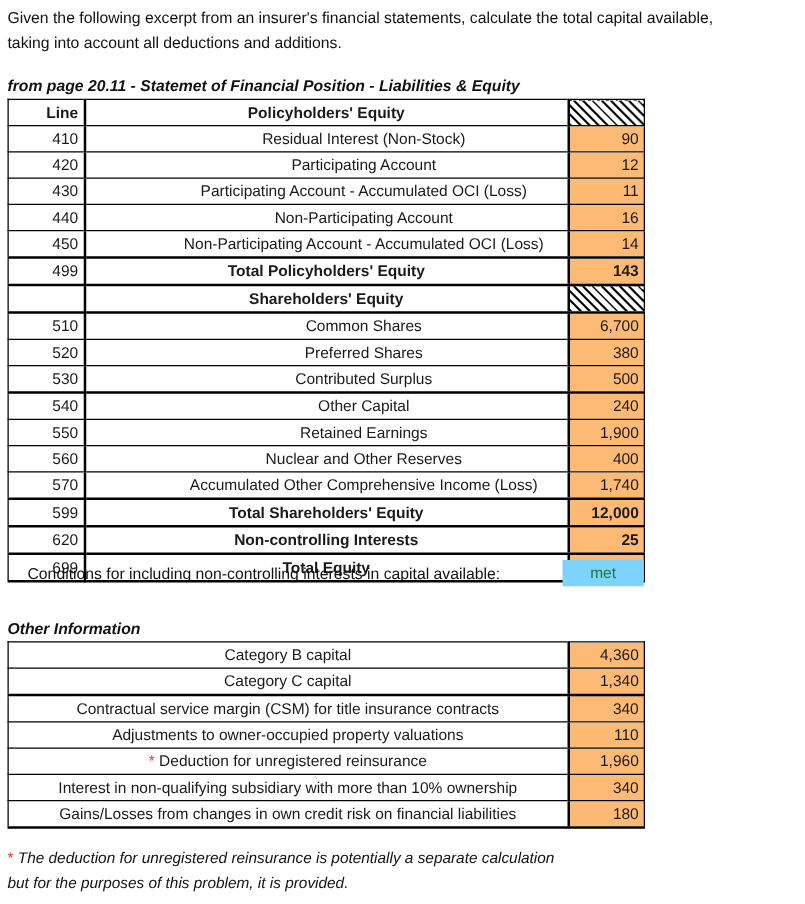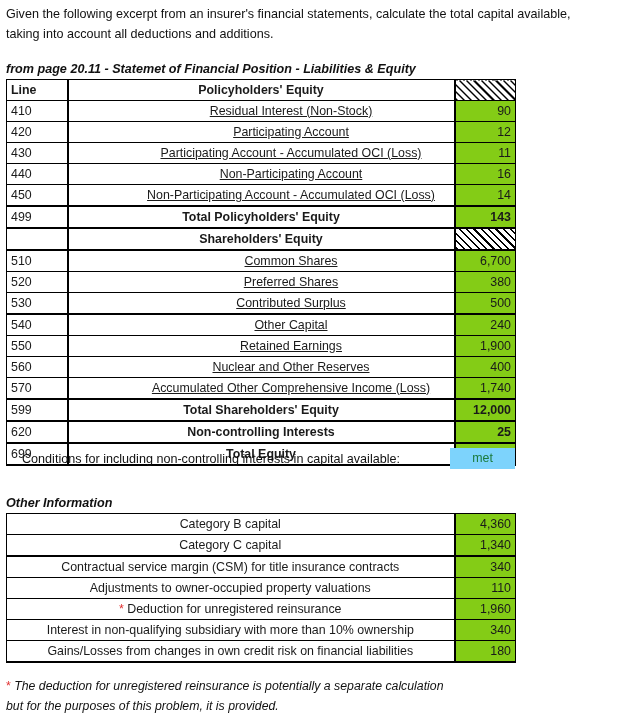--- a/index.html
+++ b/index.html
@@ -70,24 +70,24 @@
   #equity-table { left: 6px; top: 79px; width: 509px; }
   #equity-table col.c-line { width: 61px; }
   #equity-table col.c-desc { width: 387px; }
   #equity-table col.c-val  { width: 61px; }
 
   
   #other-table { left: 6px; top: 513px; width: 509px; }
   #other-table col.c-desc { width: 448px; }
   #other-table col.c-val  { width: 61px; }
 
-  td.line      { text-align: left; }
+  td.line      { text-align: right; }
   td.desc      { text-align: center; }
-  td.desc.ind  { padding-left: 64px; text-decoration: underline; }
-  td.val       { text-align: right; background: #84cc16; padding-right: 5px; }
+  td.desc.ind  { padding-left: 64px; }
+  td.val       { text-align: right; background: #fdba74; padding-right: 5px; }
   td.bold      { font-weight: bold; }
   td.val.bold  { font-weight: bold; }
   .bb-thick { border-bottom-width: 2px !important; margin-top: 32px; }
   .br-thick { border-right-width: 2px !important; }
   .bl-thick { border-left-width: 2px !important; }
 
   
   td.hatch {
     background-color: #ffffff;
     background-image: repeating-linear-gradient(

